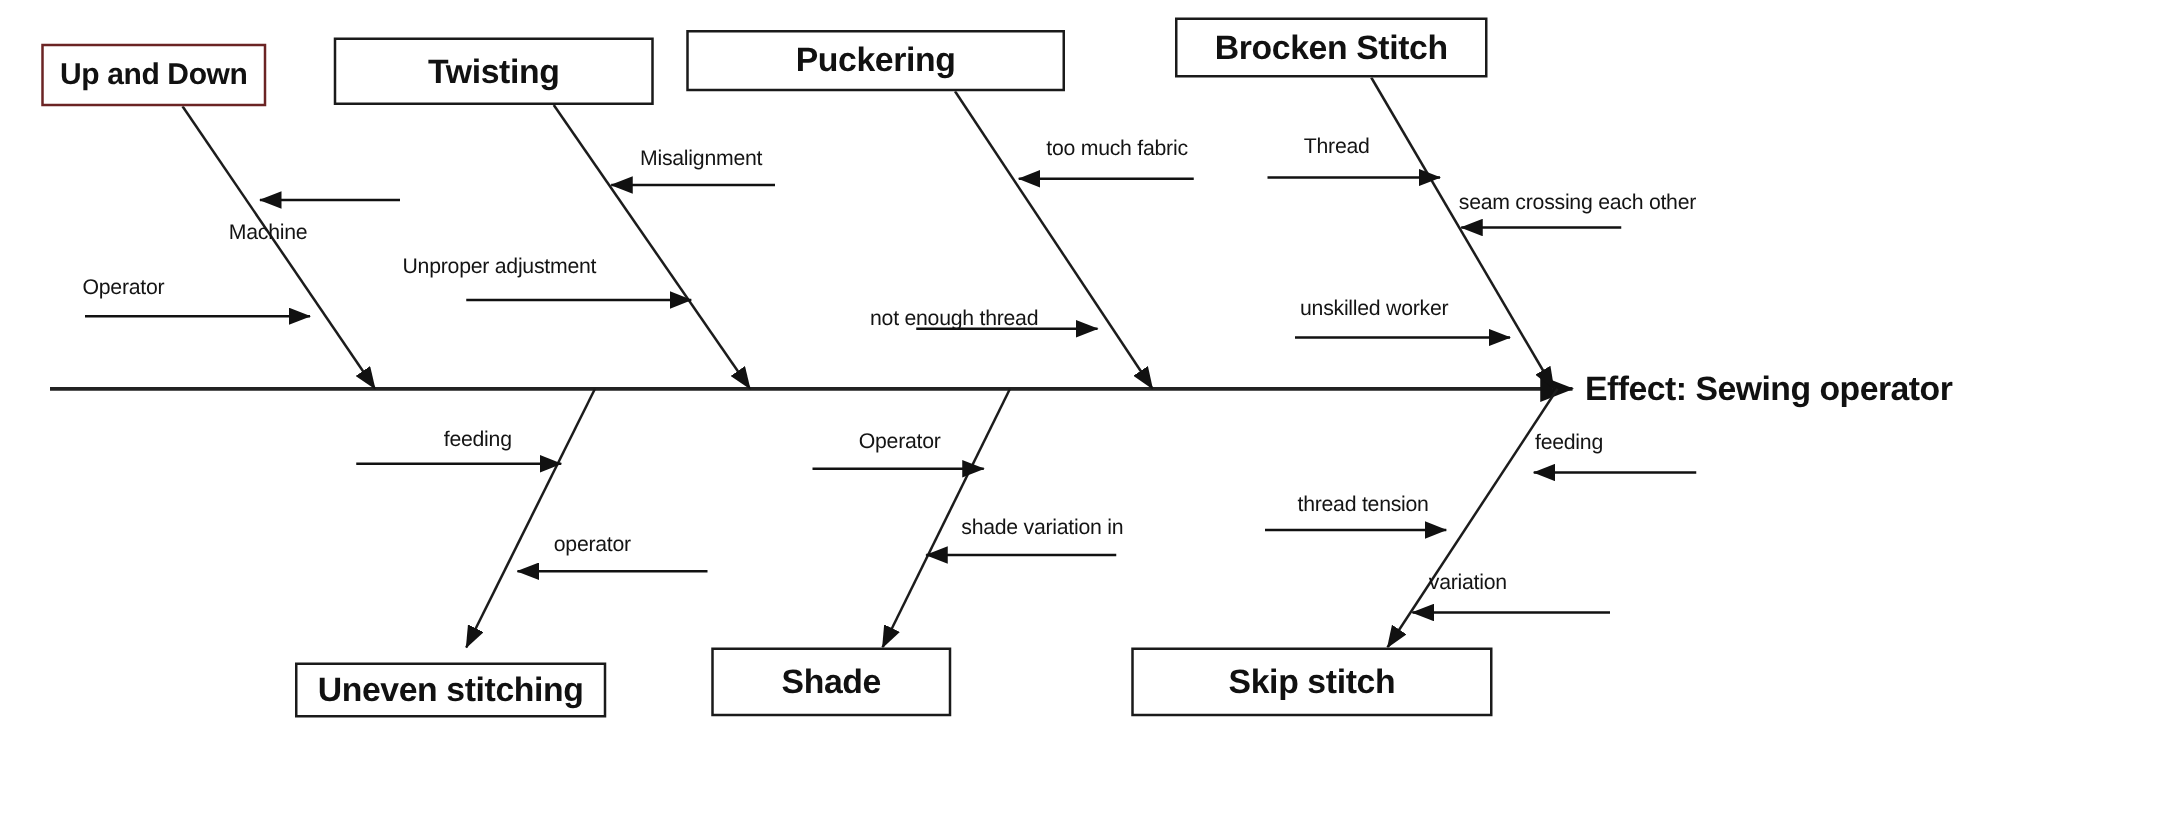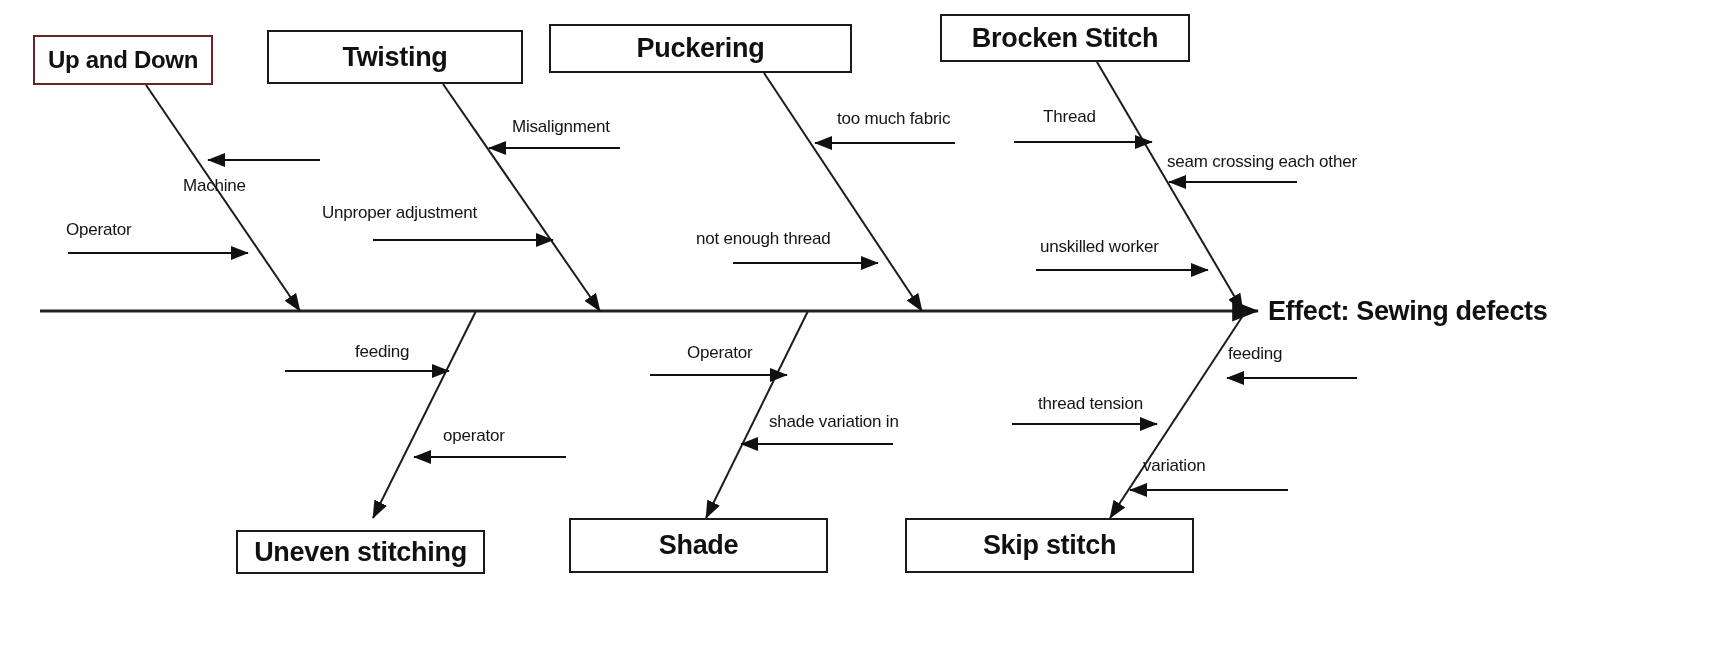--- a/index.html
+++ b/index.html
@@ -120,41 +120,41 @@
       </div>
       <div class="cat-box" style="left: 549px; top: 24px; width: 303px; height: 49px; border-color: rgb(26, 26, 26);">
         <span class="cat-label">Puckering</span>
       </div>
       <div class="cat-box" style="left: 940px; top: 14px; width: 250px; height: 48px; border-color: rgb(26, 26, 26);">
         <span class="cat-label">Brocken Stitch</span>
       </div>
       <div class="cat-box" style="left: 236px; top: 518px; width: 249px; height: 44px; border-color: rgb(26, 26, 26); margin-top: 12px;">
         <span class="cat-label">Uneven stitching</span>
       </div>
-      <div class="cat-box" style="left: 569px; top: 518px; width: 259px; height: 55px; border-color: rgb(26, 26, 26);">
+      <div class="cat-box" style="left: 569px; top: 518px; width: 192px; height: 55px; border-color: rgb(26, 26, 26);">
         <span class="cat-label">Shade</span>
       </div>
       <div class="cat-box" style="left: 905px; top: 518px; width: 289px; height: 55px; border-color: rgb(26, 26, 26);">
         <span class="cat-label">Skip stitch</span>
       </div>
     </div>
   <div id="labels-layer">
       <div class="cause-label" style="left: 183px; top: 133px; margin-top: 43px;">Machine</div>
       <div class="cause-label" style="left: 66px; top: 220px;">Operator</div>
       <div class="cause-label" style="left: 512px; top: 117px;">Misalignment</div>
       <div class="cause-label" style="left: 322px; top: 203px;">Unproper adjustment</div>
       <div class="cause-label" style="left: 837px; top: 109px; text-align: right;">too much fabric</div>
-      <div class="cause-label" style="left: 696px; top: 229px;">not enough thread</div>
+      <div class="cause-label" style="left: 696px; top: 245px;">not enough thread</div>
       <div class="cause-label" style="left: 1043px; top: 107px;">Thread</div>
       <div class="cause-label" style="left: 1167px; top: 152px;">seam crossing each other</div>
       <div class="cause-label" style="left: 1040px; top: 237px;">unskilled worker</div>
       <div class="cause-label" style="left: 355px; top: 342px;">feeding</div>
       <div class="cause-label" style="left: 443px; top: 426px;">operator</div>
       <div class="cause-label" style="left: 687px; top: 343px;">Operator</div>
       <div class="cause-label" style="left: 769px; top: 412px;">shade variation in</div>
       <div class="cause-label" style="left: 1228px; top: 344px;">feeding</div>
       <div class="cause-label" style="left: 1038px; top: 394px;">thread tension</div>
       <div class="cause-label" style="left: 1143px; top: 456px;">variation</div>
     </div>
 
-  <div class="effect-label" id="effect-label" style="left: 1268px; top: 296px;">Effect: Sewing defects</div>
+  <div class="effect-label" id="effect-label" style="left: 1268px; top: 296px;">Effect: Sewing operator</div>
 
 </div>
 
 </body></html>

